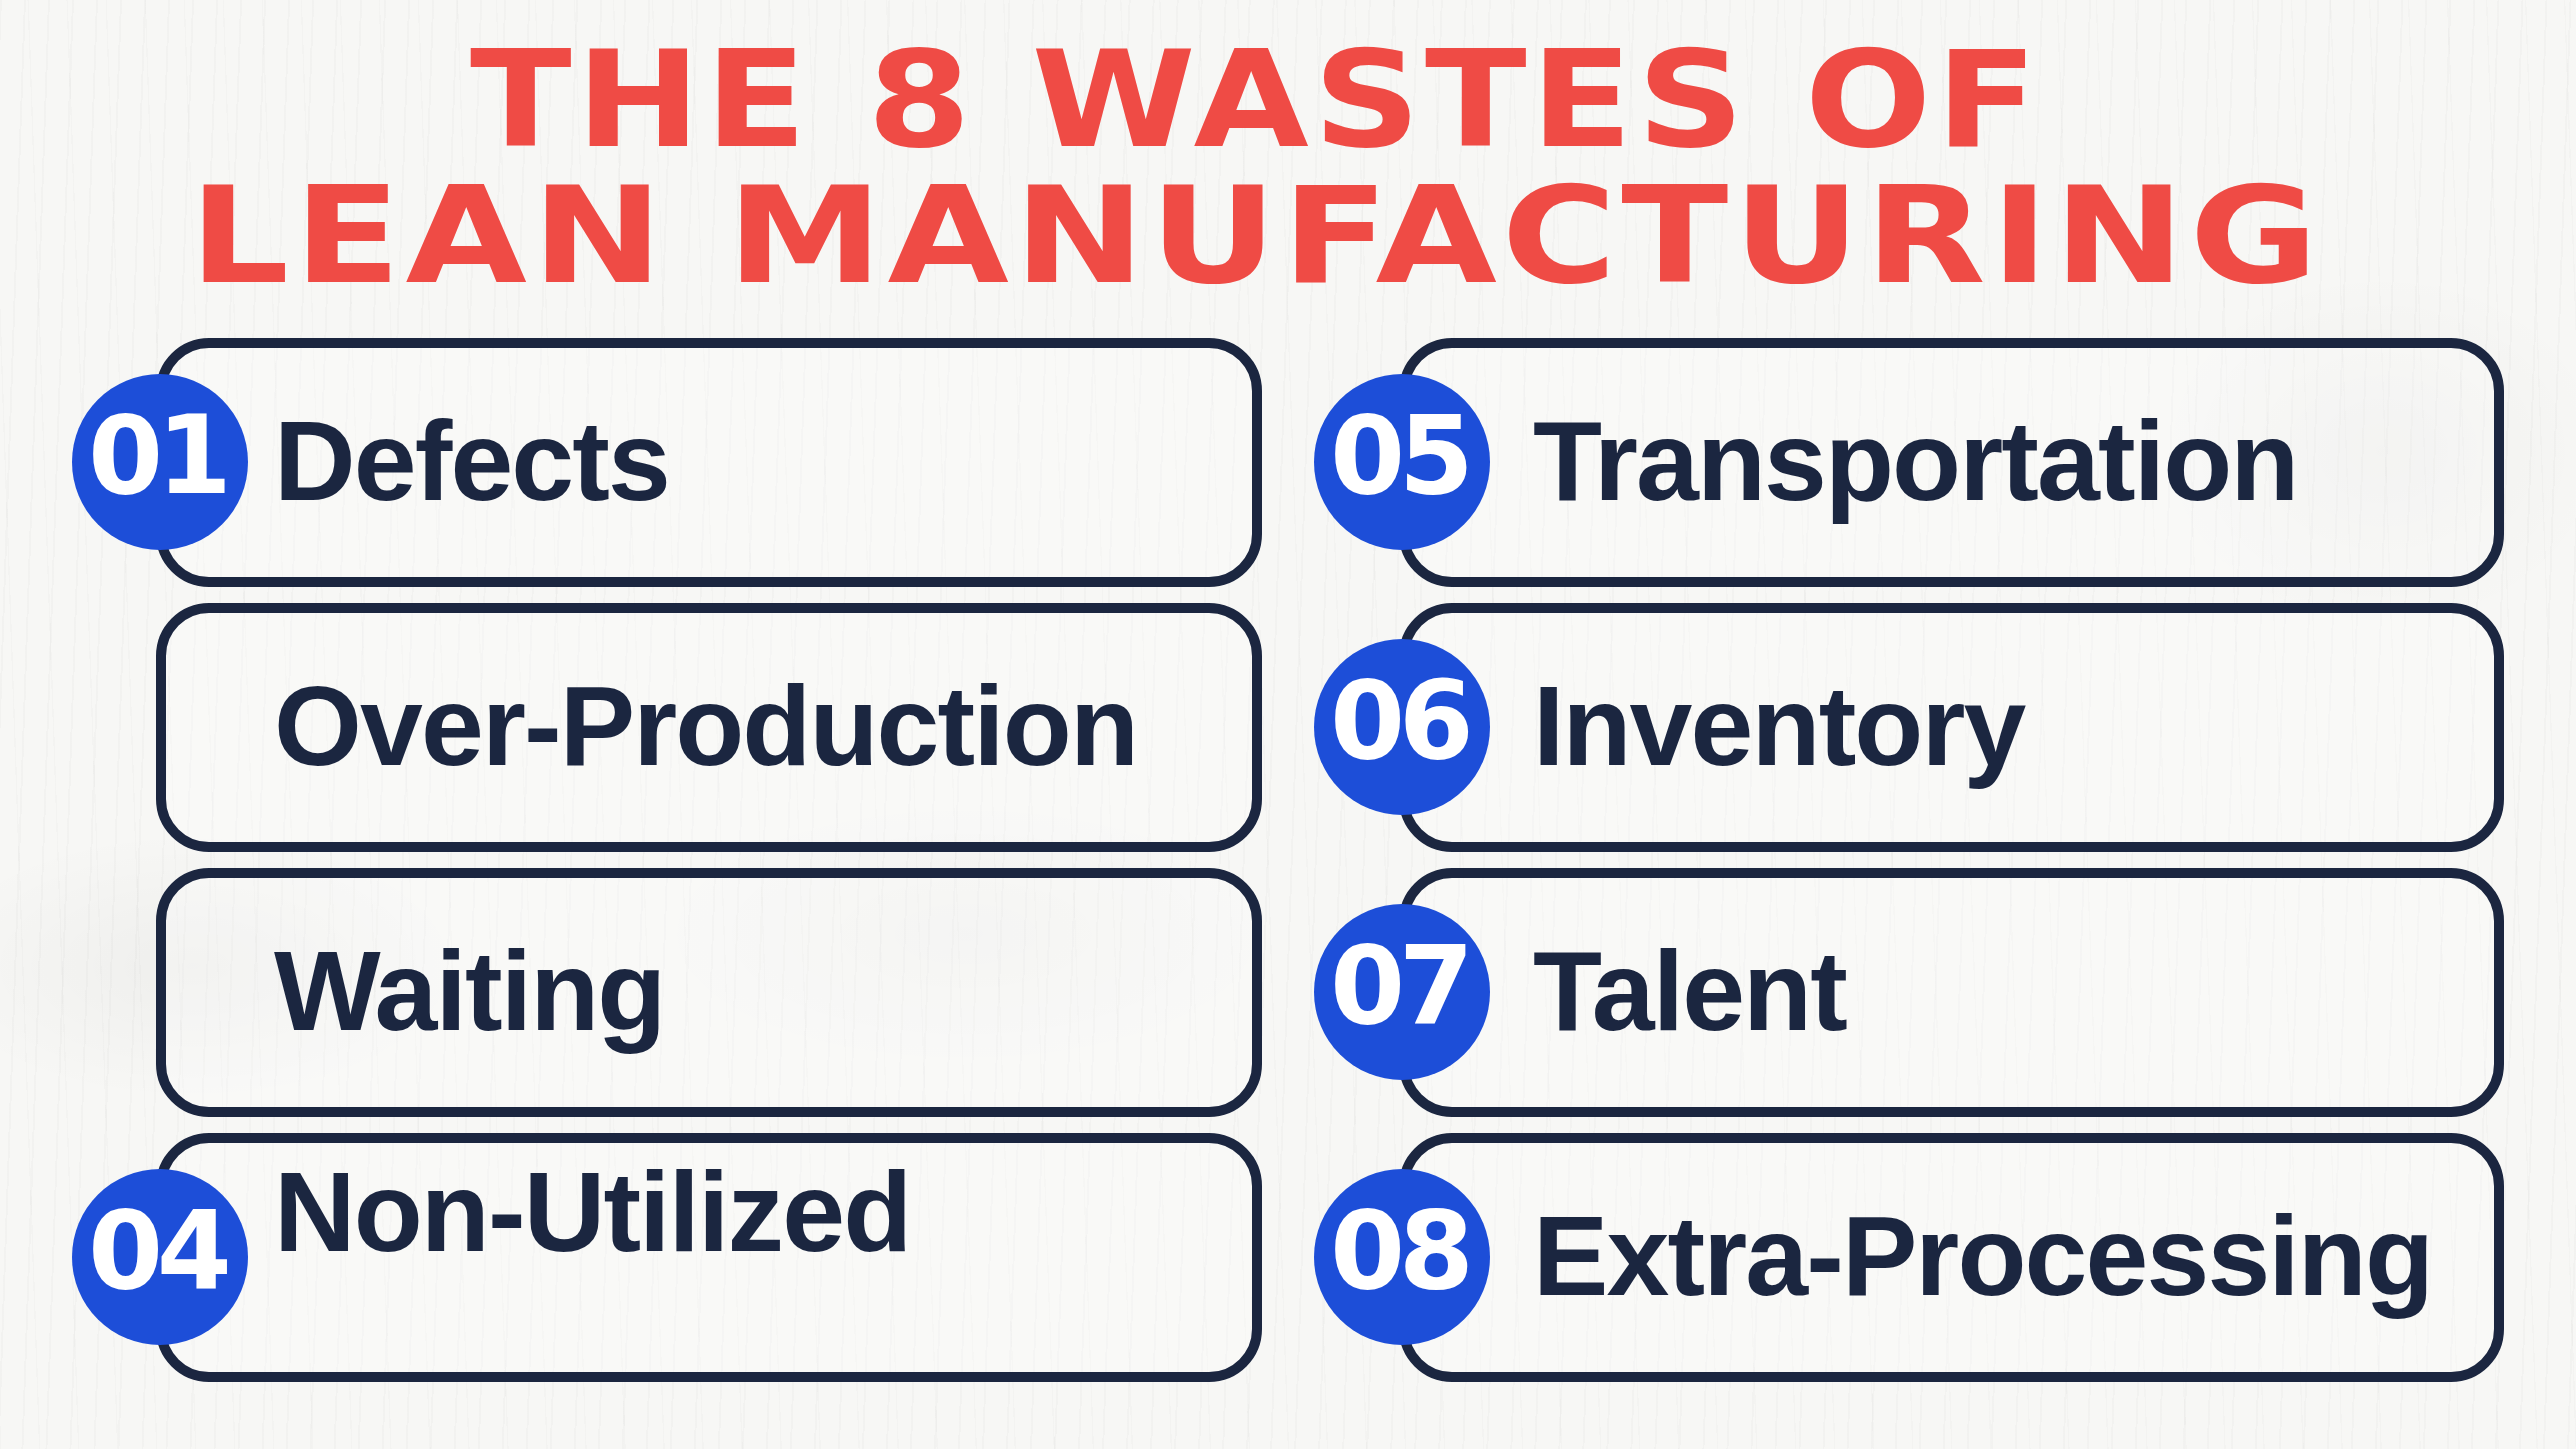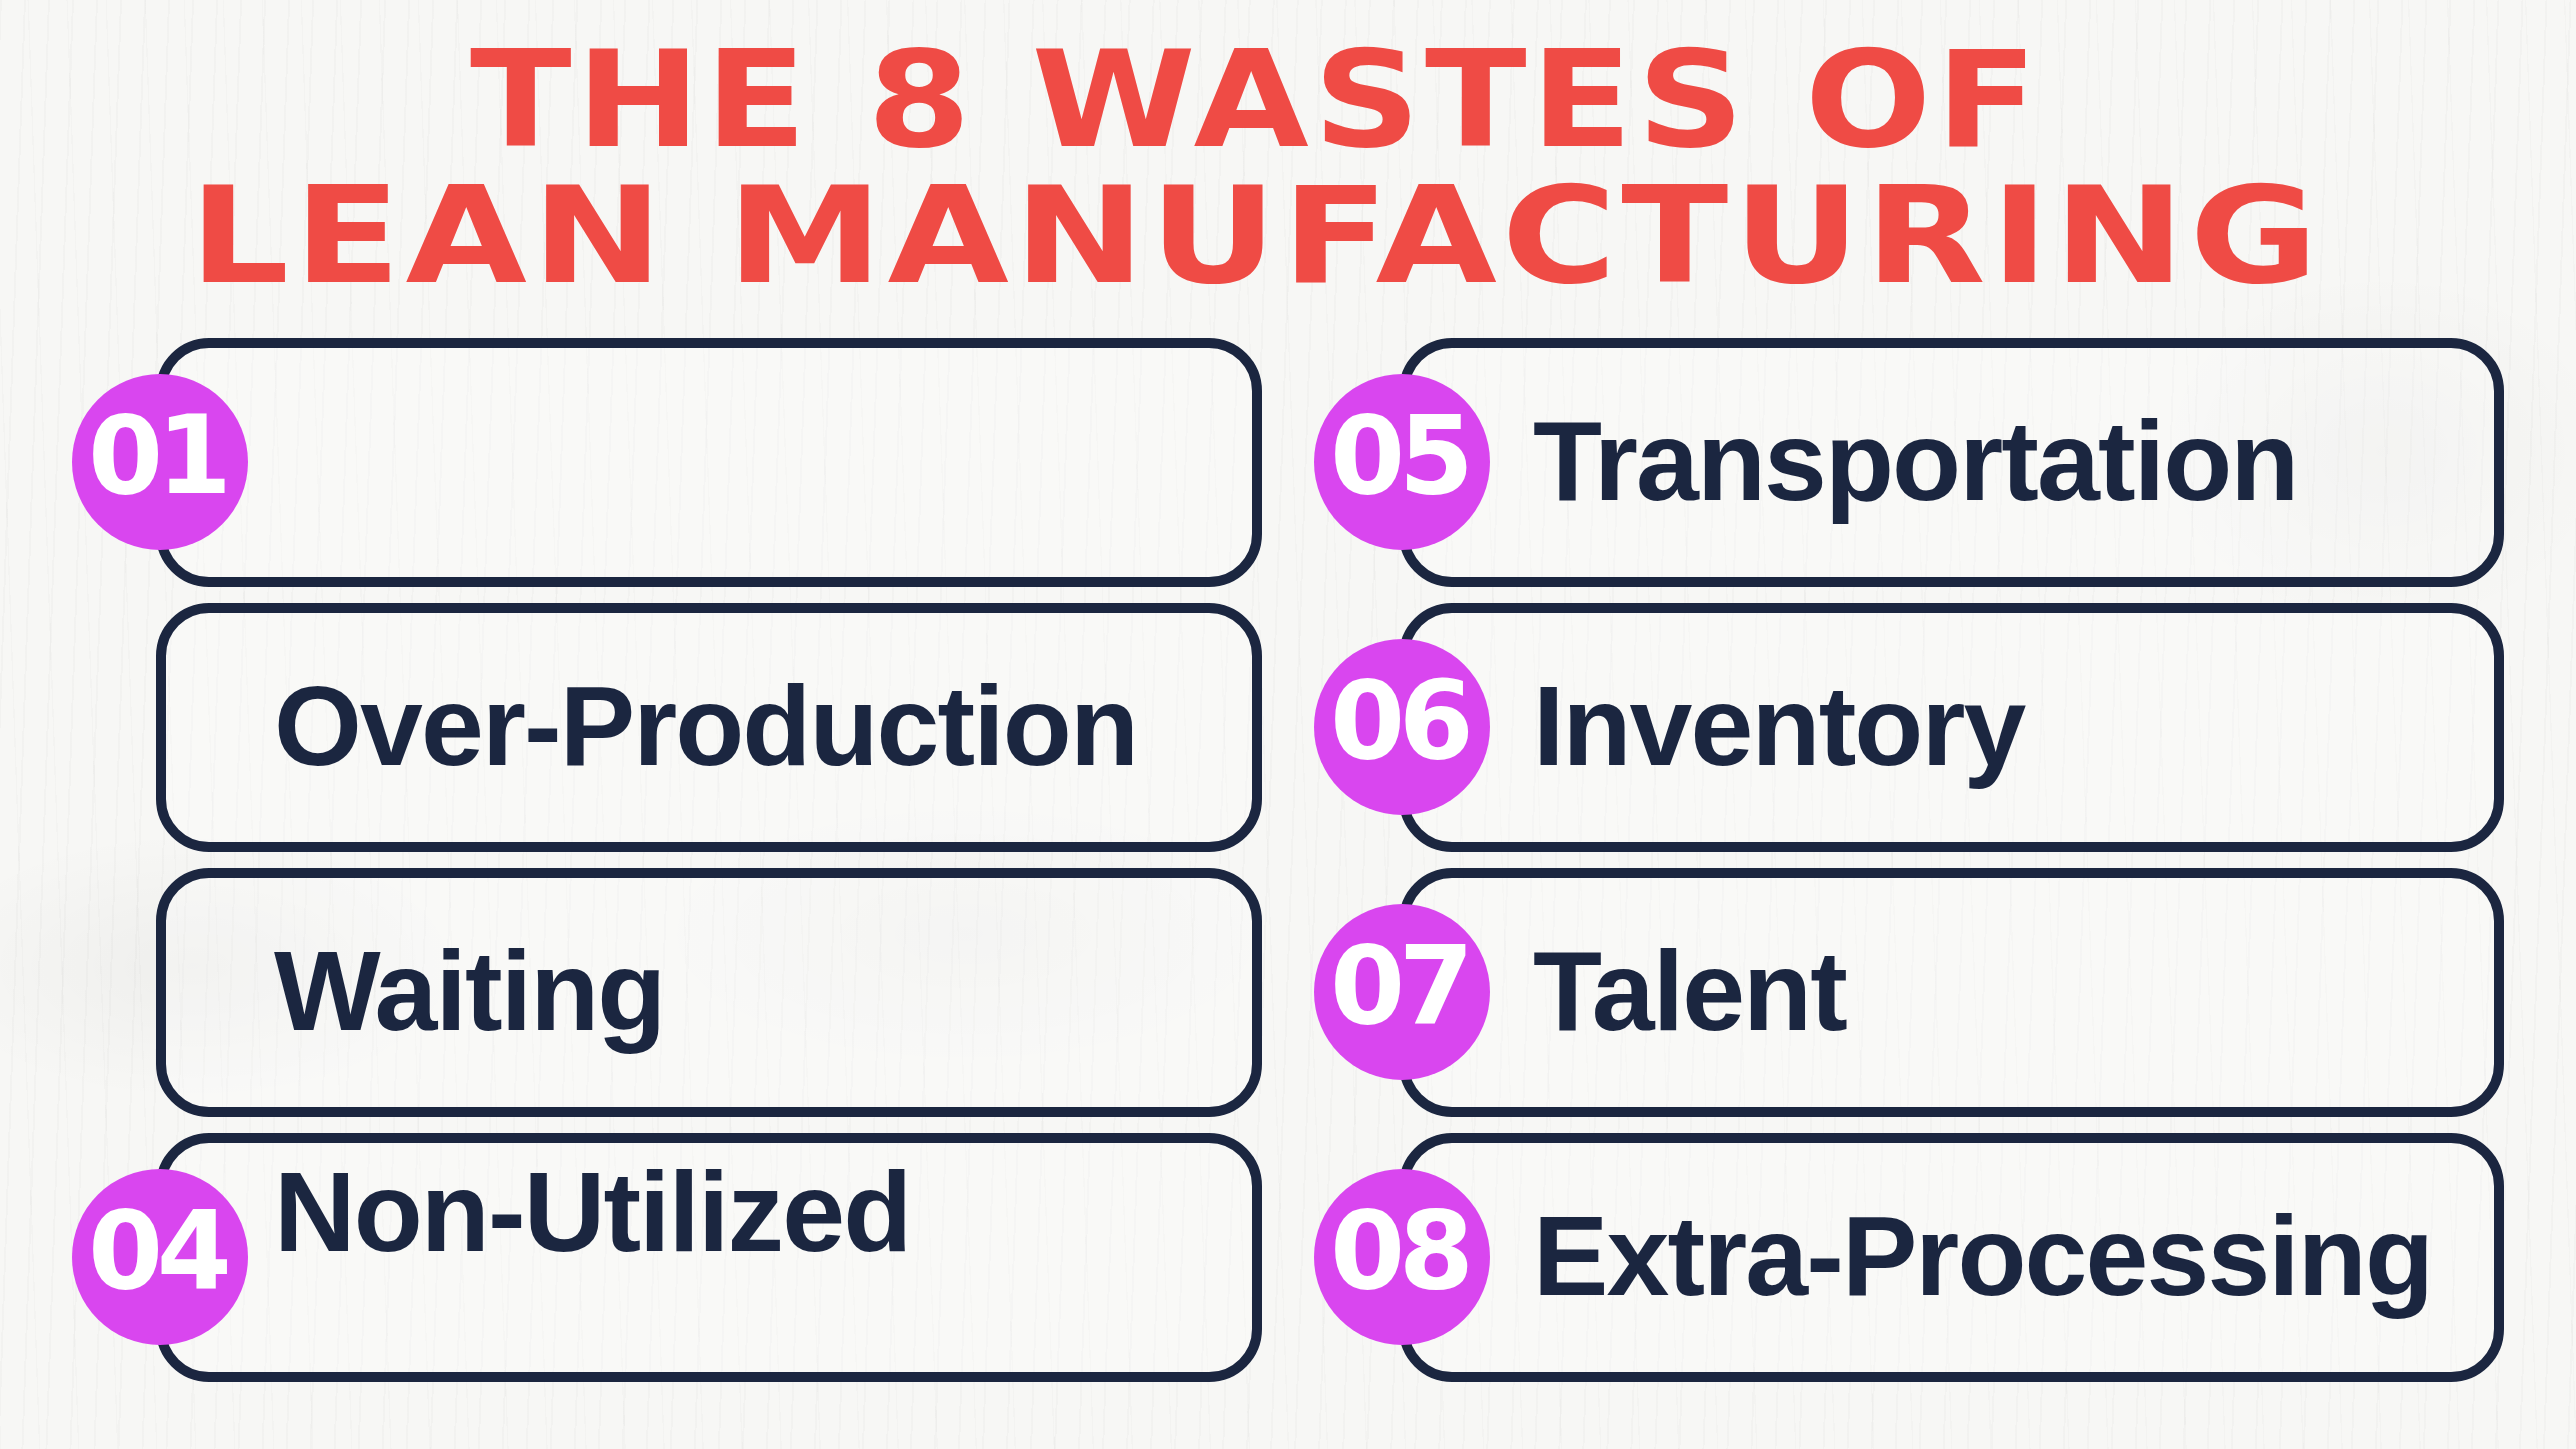--- a/index.html
+++ b/index.html
@@ -30,21 +30,21 @@
   .title.l1 { transform: scaleX(1.12); }
 
   .item { position: absolute; height: 249px; }
   .item .box {
     position: absolute; top: 0; bottom: 0;
     border: 10.3px solid #1b2640; border-radius: 53px; box-sizing: border-box;
     background: rgba(255,255,255,0.25);
   }
   .item .num {
     position: absolute; top: 36px; width: 176px; height: 176px; border-radius: 50%;
-    background: #d946ef; color: #ffffff;
+    background: #1d4ed8; color: #ffffff;
     display: flex; align-items: center; justify-content: center;
     font-family: "DejaVu Sans", sans-serif; font-weight: 900; font-size: 108px;
     letter-spacing: -6.4px; line-height: 1;
   }
   .item .num span { position: relative; top: -6.4px; left: -3.2px; }
   .item .label {
     position: absolute; color: #1b2640; font-weight: 700;
     font-size: 113px; line-height: 107px; letter-spacing: -1.9px; white-space: nowrap;
   }
   .item .label.single { top: 70px; }
@@ -68,20 +68,21 @@
 <div class="texture"></div>
 
 <h1 class="title l1">THE 8 WASTES OF</h1>
 <h1 class="title l2">LEAN MANUFACTURING</h1>
 
 <div class="item col-left r1">
   <div class="box"></div>
   <div class="num">
       <span>01</span>
     </div>
+  <div class="label single">Defects</div>
 </div>
 
 <div class="item col-left r2">
   <div class="box"></div>
   <div class="label single">Over-Production</div>
 </div>
 
 <div class="item col-left r3">
   <div class="box"></div>
   <div class="label single">Waiting</div>

